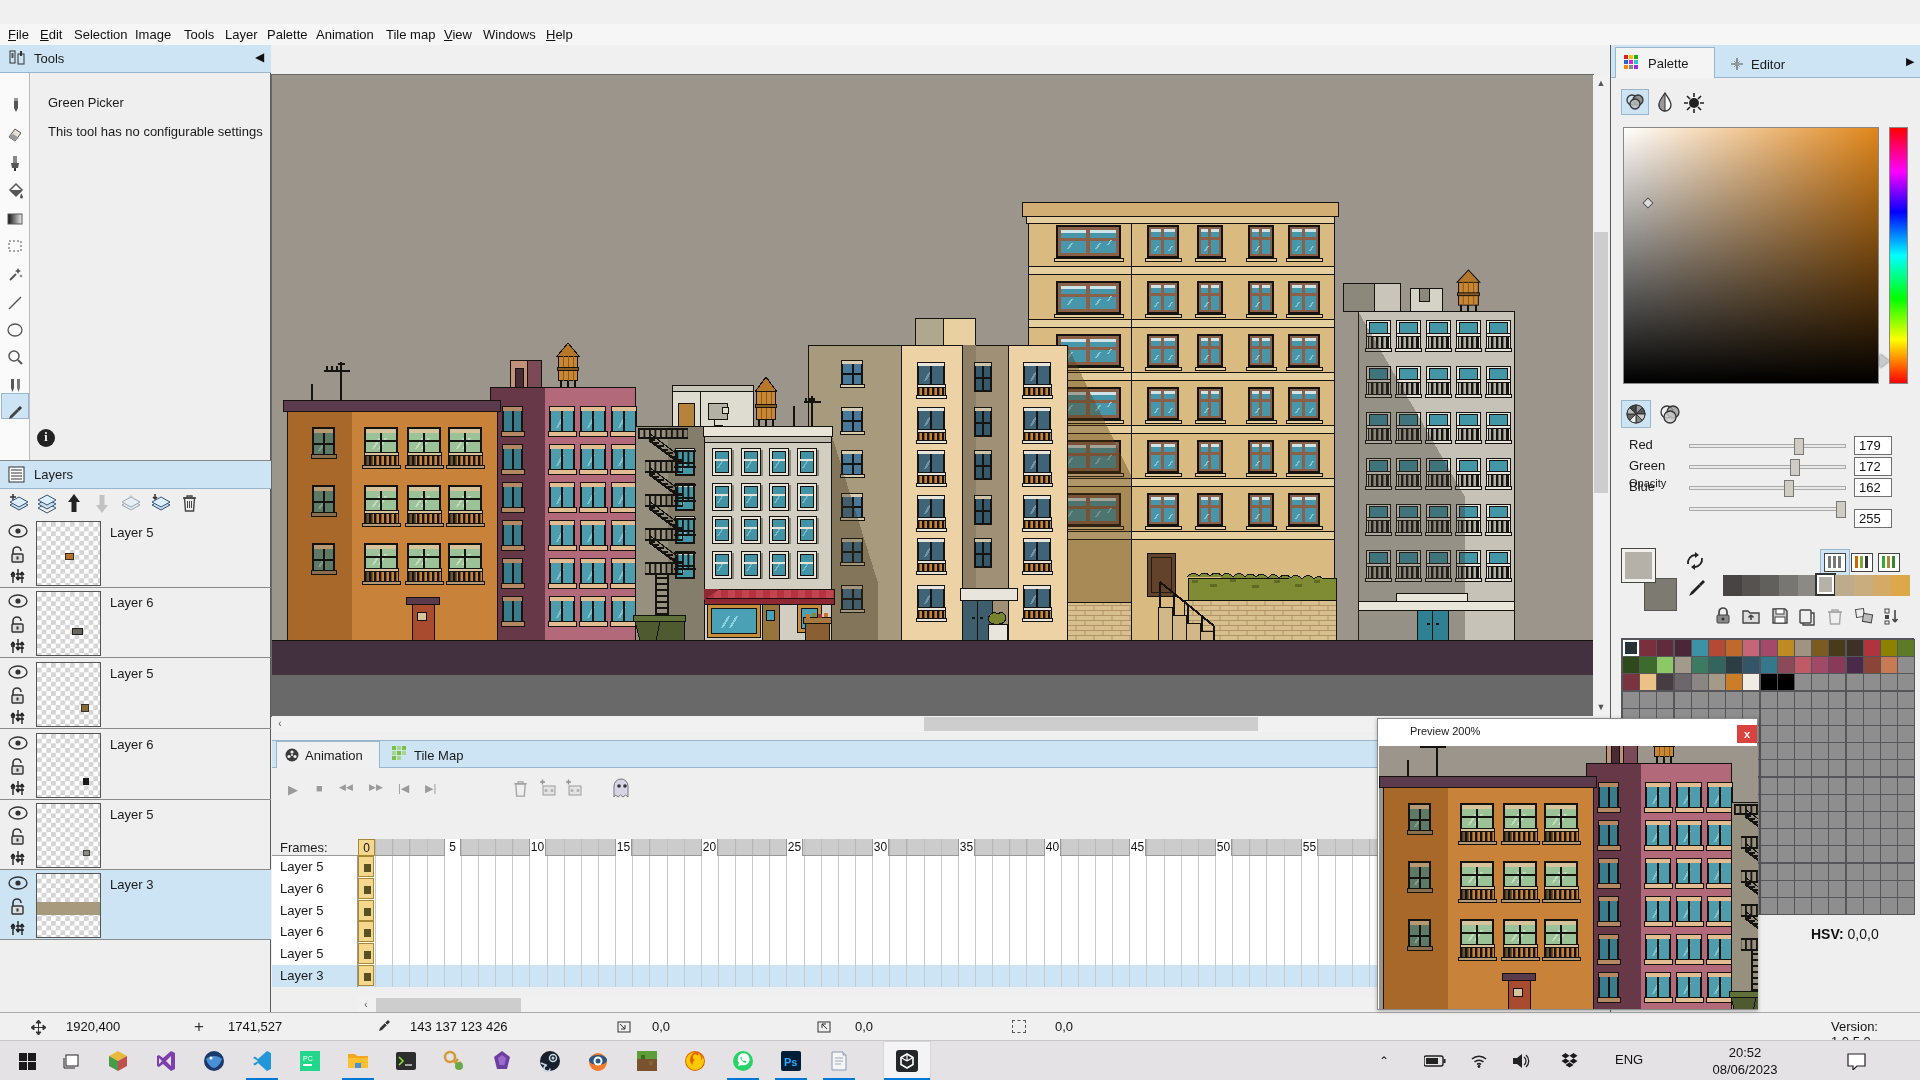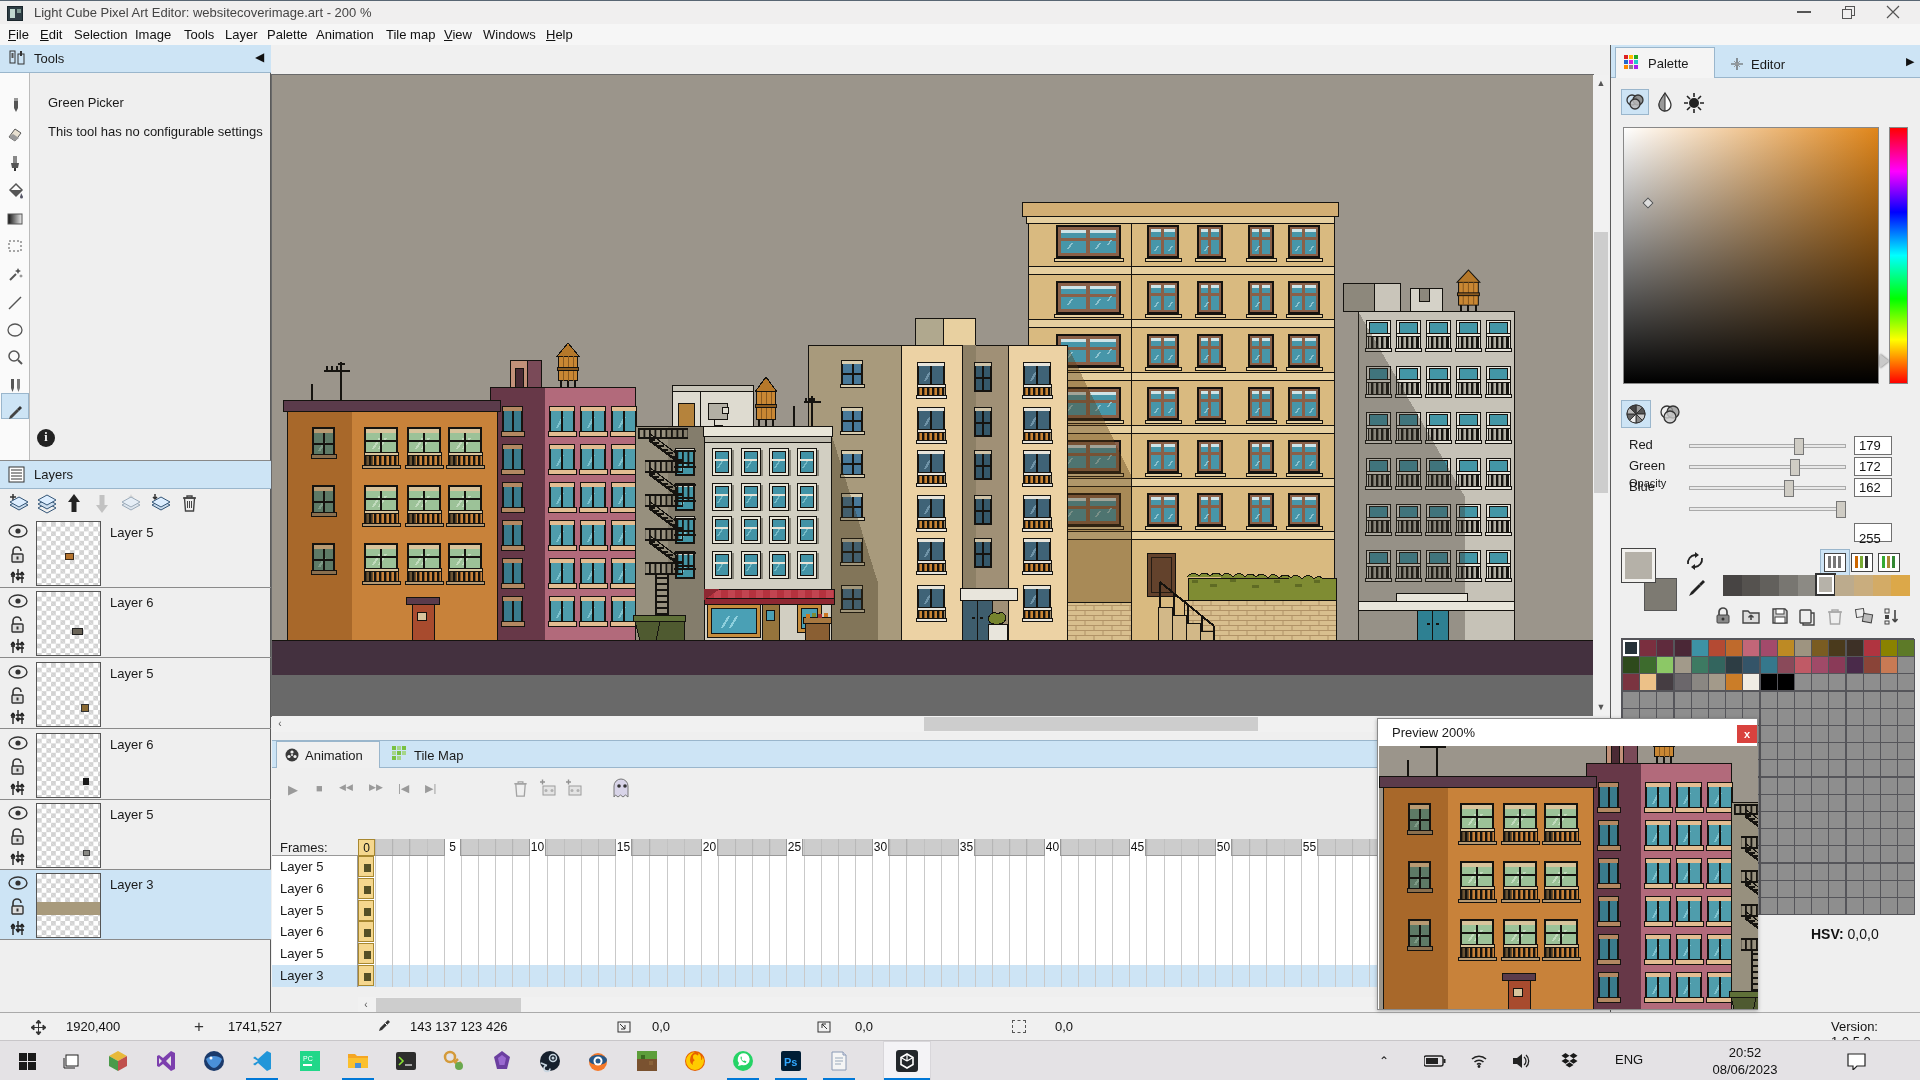--- a/index.html
+++ b/index.html
@@ -7,35 +7,20 @@
 .abs{position:absolute}
 #app{position:relative;width:1920px;height:1080px;background:#f0f0f0}
 .panelhdr{background:#cde4f5;border-bottom:1px solid #9ab6cc}
 .txt{color:#1a1a1a}
 svg{display:block}
 </style>
 </head>
 <body>
 <div id="app">
 
-<div class="abs" style="left:0;top:0;width:1920px;height:24px;background:#f0efef;border-top:1px solid #586673">
-  <div class="abs" style="left:7px;top:5px;width:16px;height:15px;background:#2e3d44;border:1px solid #1a262c">
-    <div class="abs" style="left:2px;top:2px;width:5px;height:9px;background:#bfd8cf"></div>
-    <div class="abs" style="left:9px;top:2px;width:4px;height:4px;background:#7f9a93"></div>
-  </div>
-  <div class="abs txt" style="left:34px;top:4px;font-size:13px;color:#444">Light Cube Pixel Art Editor: websitecoverimage.art - 200 %</div>
-  <div class="abs" style="left:1797px;top:10px;width:14px;height:1.5px;background:#555"></div>
-  <svg class="abs" style="left:1842px;top:5px" width="13" height="13" viewBox="0 0 13 13">
-        <rect x="3.5" y="0.5" width="9" height="9" fill="none" stroke="#555"></rect>
-        <rect x="0.5" y="3.5" width="9" height="9" fill="#f0efef" stroke="#555"></rect>
-      </svg>
-  <svg class="abs" style="left:1886px;top:4px" width="14" height="14" viewBox="0 0 14 14">
-        <path d="M1 1l12 12M13 1L1 13" stroke="#555" stroke-width="1.2"></path>
-      </svg>
-</div>
 
 <div class="abs" style="left:0;top:24px;width:1920px;height:21px;background:#f6f6f6;font-size:13px;color:#111">
   <span class="abs" style="left:8px;top:3px"><u>F</u>ile</span>
   <span class="abs" style="left:40px;top:3px"><u>E</u>dit</span>
   <span class="abs" style="left:74px;top:3px">Selection</span>
   <span class="abs" style="left:135px;top:3px">Image</span>
   <span class="abs" style="left:184px;top:3px">Tools</span>
   <span class="abs" style="left:225px;top:3px">Layer</span>
   <span class="abs" style="left:267px;top:3px">Palette</span>
   <span class="abs" style="left:316px;top:3px">Animation</span>
@@ -518,21 +503,21 @@
       <div class="abs" style="left:78px;top:420px;width:157px;height:4px;background:#e8e8e8;border:1px solid #aaa"></div>
       <div class="abs" style="left:179px;top:414px;width:10px;height:17px;background:#cfccc4;border:1px solid #777"></div>
       <div class="abs" style="left:243px;top:412px;width:38px;height:19px;background:#fff;border:1px solid #707070;font-size:13px;color:#111;padding:1px 0 0 4px">172</div>
       <span class="abs txt" style="left:18px;top:434px;font-size:13px">Blue</span>
       <div class="abs" style="left:78px;top:441px;width:157px;height:4px;background:#e8e8e8;border:1px solid #aaa"></div>
       <div class="abs" style="left:173px;top:435px;width:10px;height:17px;background:#cfccc4;border:1px solid #777"></div>
       <div class="abs" style="left:243px;top:433px;width:38px;height:19px;background:#fff;border:1px solid #707070;font-size:13px;color:#111;padding:1px 0 0 4px">162</div>
       <span class="abs txt" style="left:18px;top:432px;font-size:11px">Opacity</span>
       <div class="abs" style="left:78px;top:462px;width:157px;height:4px;background:#e8e8e8;border:1px solid #aaa"></div>
       <div class="abs" style="left:225px;top:456px;width:10px;height:17px;background:#cfccc4;border:1px solid #777"></div>
-      <div class="abs" style="left:243px;top:478px;width:38px;height:19px;background:#fff;border:1px solid #707070;font-size:13px;color:#111;padding:7px 0 0 4px">255</div>
+      <div class="abs" style="left:243px;top:464px;width:38px;height:19px;background:#fff;border:1px solid #707070;font-size:13px;color:#111;padding:1px 0 0 4px">255</div>
     </div>
   <div id="palbottom">
       <div class="abs" style="left:33px;top:533px;width:33px;height:33px;background:#7d7a72;border:1px solid #555"></div>
       <div class="abs" style="left:10px;top:503px;width:35px;height:35px;background:#b5b1a8;border:1px solid #444;box-shadow:inset 0 0 0 3px #f2f1ee"></div>
       <svg class="abs" style="left:73px;top:505px" width="22" height="22" viewBox="0 0 22 22">
         <path d="M4 14A8 8 0 0111 5M18 8a8 8 0 01-7 9" fill="none" stroke="#222" stroke-width="1.8"></path>
         <path d="M11 2l4 3-4 3zM11 20l-4-3 4-3z" fill="#222"></path>
       </svg>
       <svg class="abs" style="left:76px;top:533px" width="20" height="20" viewBox="0 0 20 20">
         <path d="M16 2l2 2-4 4-2-2z" fill="#222"></path>
@@ -1033,21 +1018,21 @@
       <div class="abs" style="left:246px;top:37px;width:32px;height:3px;background:#0078d7"></div>
       <div class="abs" style="left:342px;top:37px;width:32px;height:3px;background:#0078d7"></div>
       <div class="abs" style="left:727px;top:37px;width:32px;height:3px;background:#0078d7"></div>
       <div class="abs" style="left:775px;top:37px;width:32px;height:3px;background:#0078d7"></div>
       <div class="abs" style="left:823px;top:37px;width:32px;height:3px;background:#0078d7"></div>
       <div class="abs" style="left:884px;top:37px;width:46px;height:3px;background:#0078d7"></div>
     </div>
 </div>
 
 <div class="abs" style="left:1377px;top:718px;width:381px;height:292px;background:#fff;border:1px solid #8a8a8a;box-shadow:0 1px 4px rgba(0,0,0,.3)">
-  <div class="abs txt" style="left:14px;top:6px;font-size:13px">Preview 200%</div>
+  <div class="abs txt" style="left:32px;top:6px;font-size:11px">Preview 200%</div>
   <div class="abs" style="left:359px;top:6px;width:20px;height:18px;background:#d9423e;color:#fff;font-size:11px;font-weight:bold;text-align:center;line-height:18px">x</div>
   <div class="abs" style="left:1px;top:27px;width:379px;height:263px;overflow:hidden">
     <svg width="379" height="263" viewBox="283 370 379 263" shape-rendering="crispEdges">
         <use href="#city"></use>
       </svg>
   </div>
 </div>
 
 <svg width="0" height="0" style="position:absolute">
 <defs>

